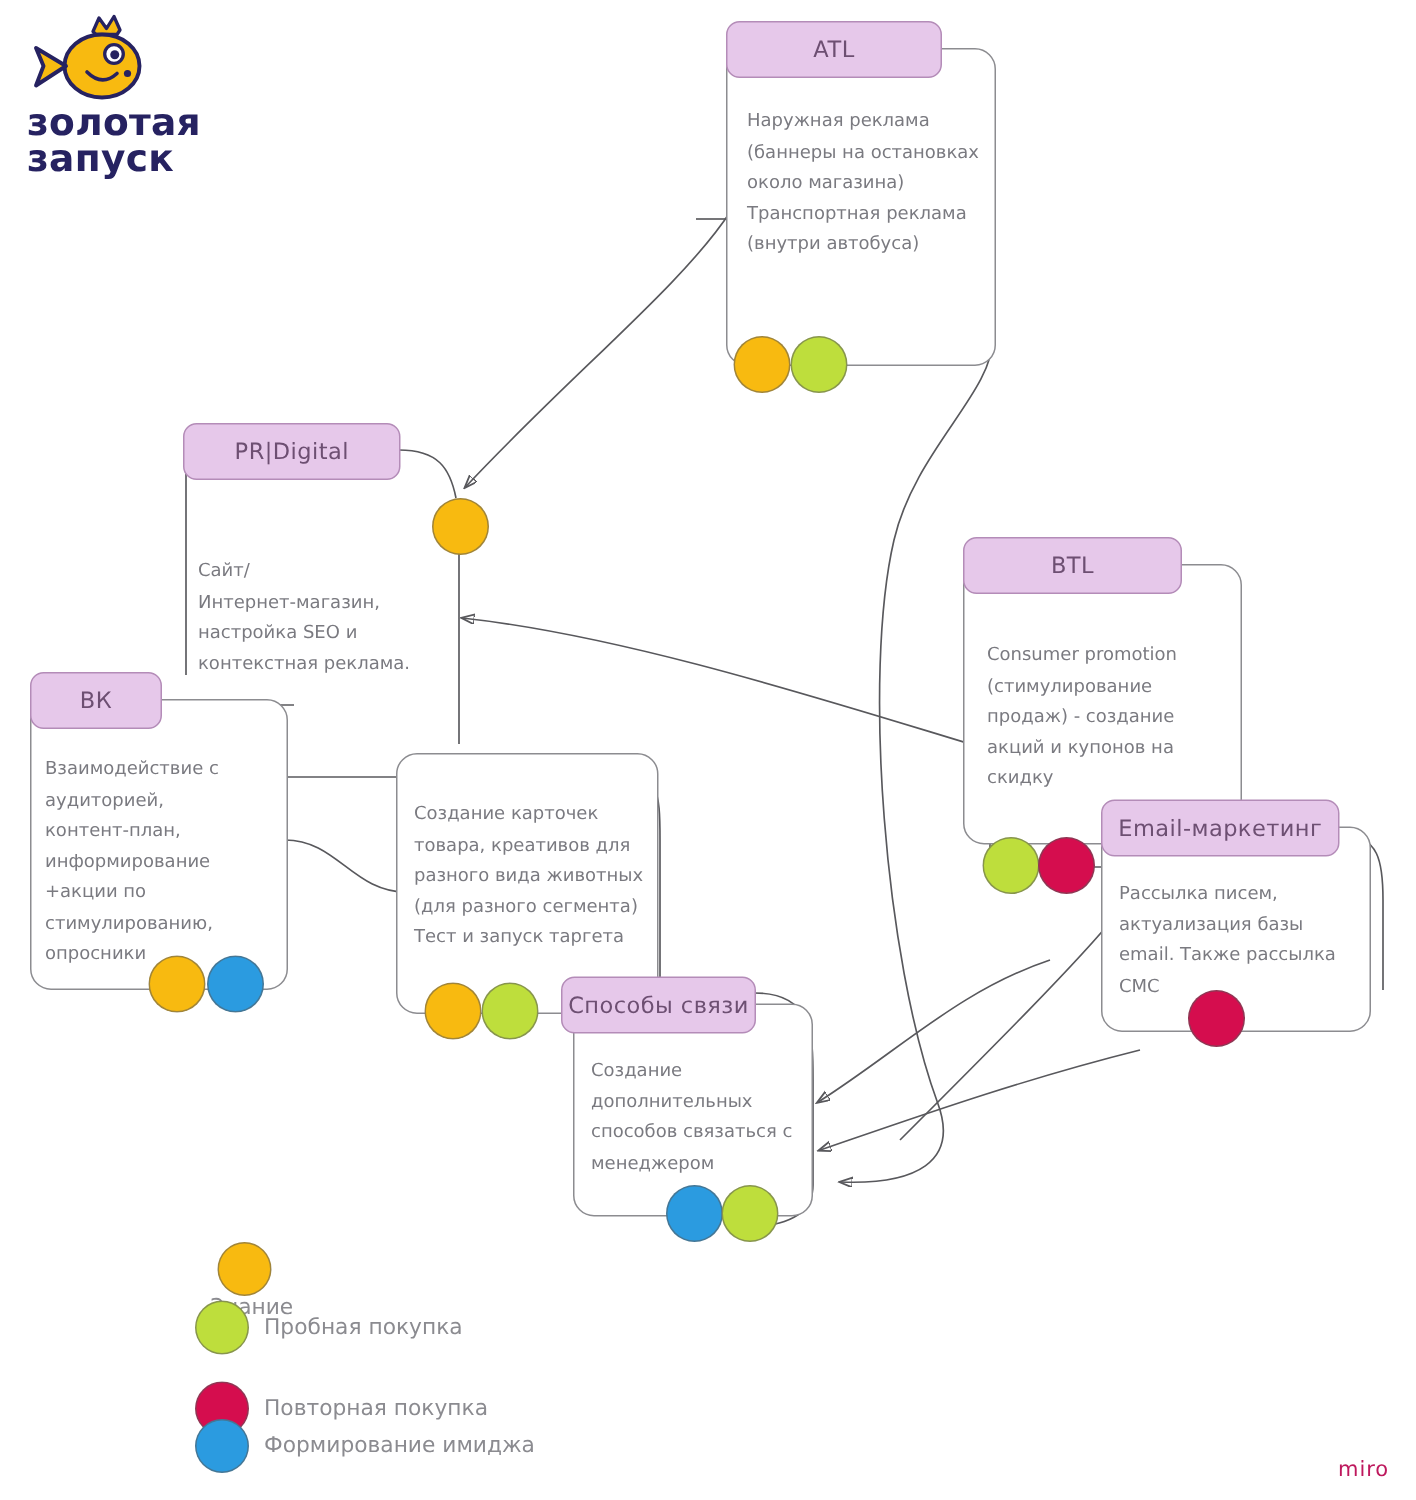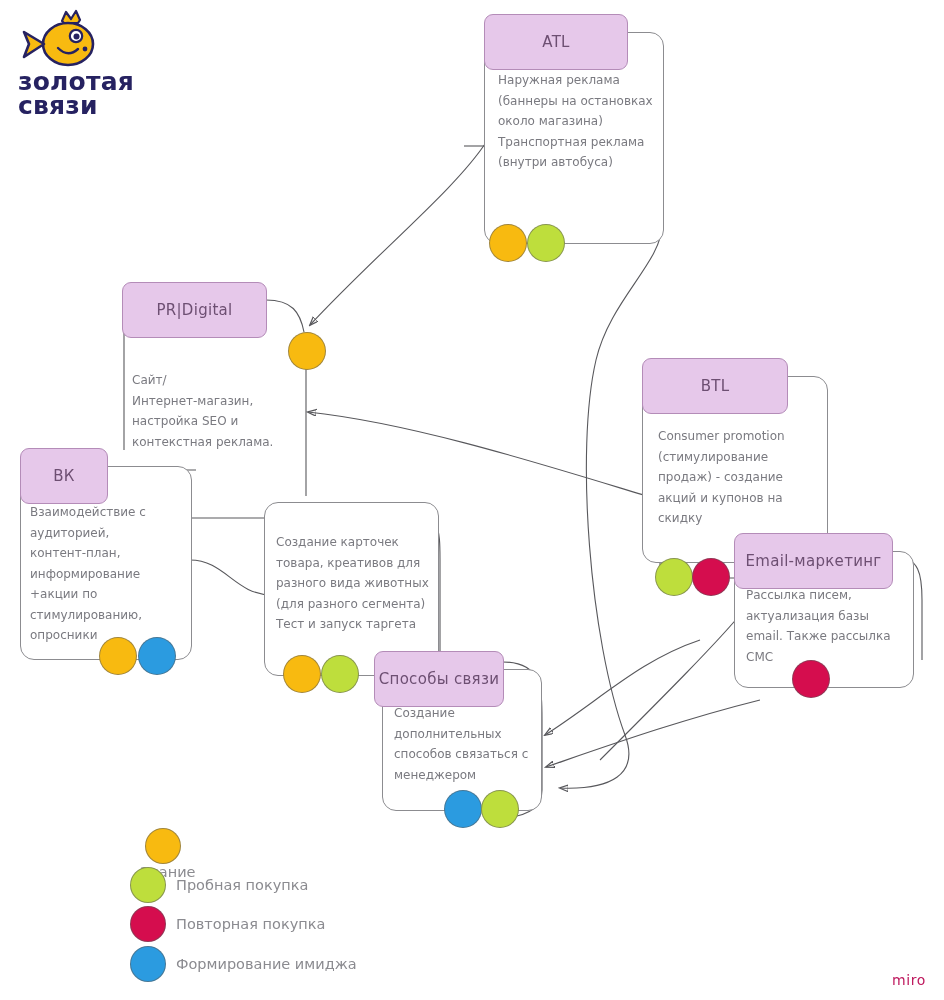--- a/index.html
+++ b/index.html
@@ -24,21 +24,21 @@
   svg.links path{fill:none;stroke:#58585c;stroke-width:1.1;}
 
   
   .card{position:absolute;}
   .card .body{
     position:absolute;left:0;top:18px;right:0;bottom:0;
     background:#ffffff;border:1px solid #8c8c90;border-radius:14px;
     box-sizing:border-box;
   }
   .card .hdr{
-    position:absolute;top:0;height:56px;
+    position:absolute;top:0;height:38px;
     background:#e6c8ea;border:1px solid #b48cb8;border-radius:9px;
     display:flex;align-items:center;justify-content:center;
     color:#6d4f72;font-size:15px;letter-spacing:.3px;
     box-sizing:border-box;z-index:3;
   }
   .card .txt{
     position:absolute;left:14px;right:10px;
     color:#7a7a80;font-size:12px;line-height:20.5px;
     white-space:pre-line;z-index:2;
   }
@@ -78,21 +78,21 @@
 
       <circle cx="66" cy="28" r="6.2" fill="#ffffff" stroke="#262261" stroke-width="2.2"></circle>
       <circle cx="66.5" cy="28.5" r="3" fill="#262261"></circle>
 
       <path d="M48 40 q10 10 20 1" fill="none" stroke="#262261" stroke-width="2.4" stroke-linecap="round"></path>
 
       <circle cx="75" cy="41" r="2.4" fill="#262261"></circle>
     </svg>
     <div class="logo-text">
       <div>золотая</div>
-      <div>связи</div>
+      <div>запуск</div>
     </div>
   </div>
 
   <svg class="links">
     <defs>
       <marker id="ah" markerWidth="9" markerHeight="9" refX="7.5" refY="3" orient="auto" markerUnits="strokeWidth">
         <path d="M0,0 L8,3 L0,6 z" fill="#2b2b30"></path>
       </marker>
     </defs>
 
@@ -207,21 +207,21 @@
 
   <div class="legend">
     <div class="legend-row" style="top:0px;flex-direction:column;">
       <span class="sw d-know"></span>
       <span class="lb">Знание</span>
     </div>
     <div class="legend-row" style="top:40px;">
       <span class="sw d-trial"></span>
       <span class="lb">Пробная покупка</span>
     </div>
-    <div class="legend-row" style="top:79px;justify-content:flex-end;">
+    <div class="legend-row" style="top:94px;justify-content:flex-end;">
       <span class="sw d-repeat"></span>
       <span class="lb">Повторная покупка</span>
     </div>
     <div class="legend-row" style="top:119px;">
       <span class="sw d-image"></span>
       <span class="lb">Формирование имиджа</span>
     </div>
   </div>
 
   <div class="miro">miro</div>

